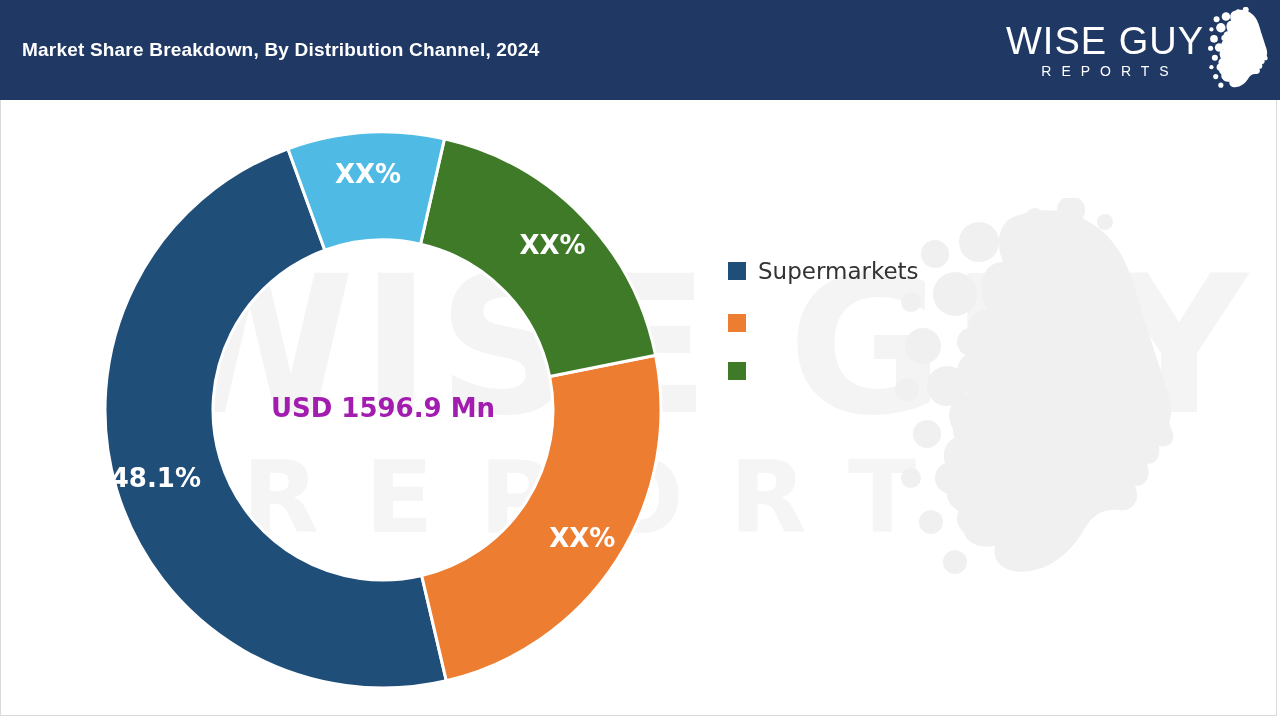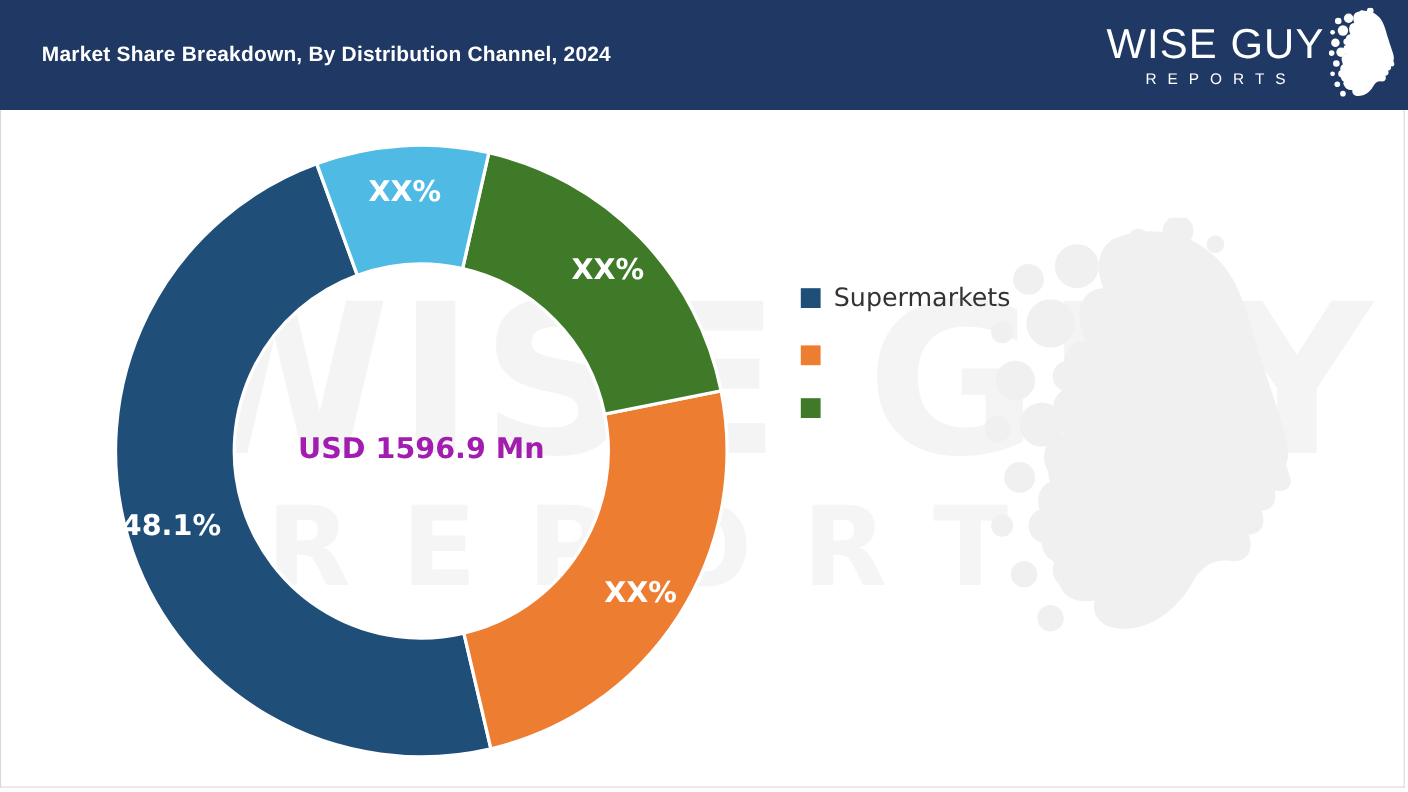--- a/index.html
+++ b/index.html
@@ -8,21 +8,20 @@
     font-family:"Liberation Sans",sans-serif;position:relative;
   }
   
   .header{
     position:absolute;left:0;top:0;width:1280px;height:100px;
     background:#1f3864;display:flex;align-items:center;
   }
   .page-title{
     color:#ffffff;font-weight:700;font-size:19px;padding-left:22px;
     letter-spacing:.2px;
-    margin-left:16px;
   }
   .logo{
     position:absolute;right:12px;top:0;height:100px;
     display:flex;align-items:center;gap:4px;
   }
   .logo-text{display:flex;flex-direction:column;align-items:center;line-height:1;}
   .logo-name{color:#ffffff;font-size:38px;font-weight:400;letter-spacing:1px;white-space:nowrap;}
   .logo-tagline{color:#ffffff;font-size:14px;font-weight:400;letter-spacing:10px;margin-top:4px;padding-left:10px;white-space:nowrap;}
   .logo-face{width:60px;height:86px;}
   

